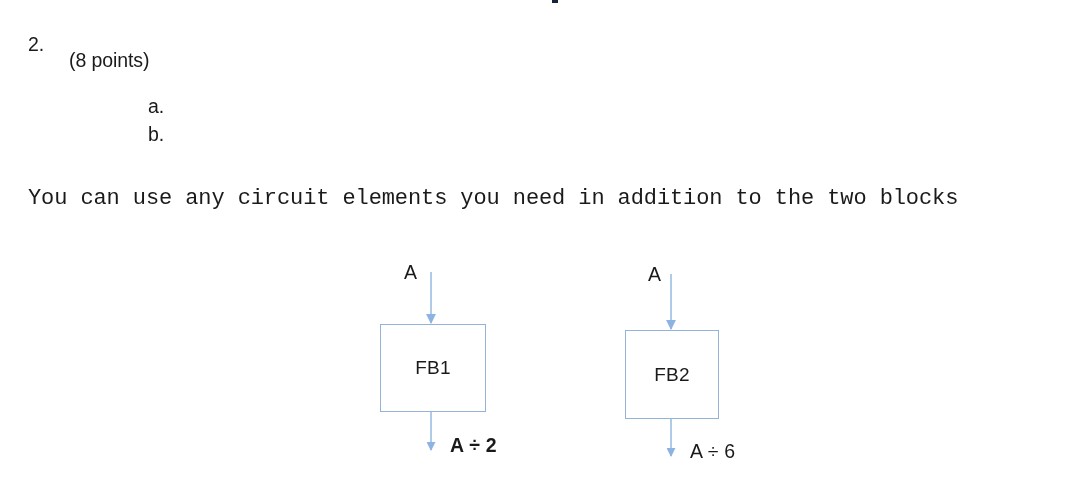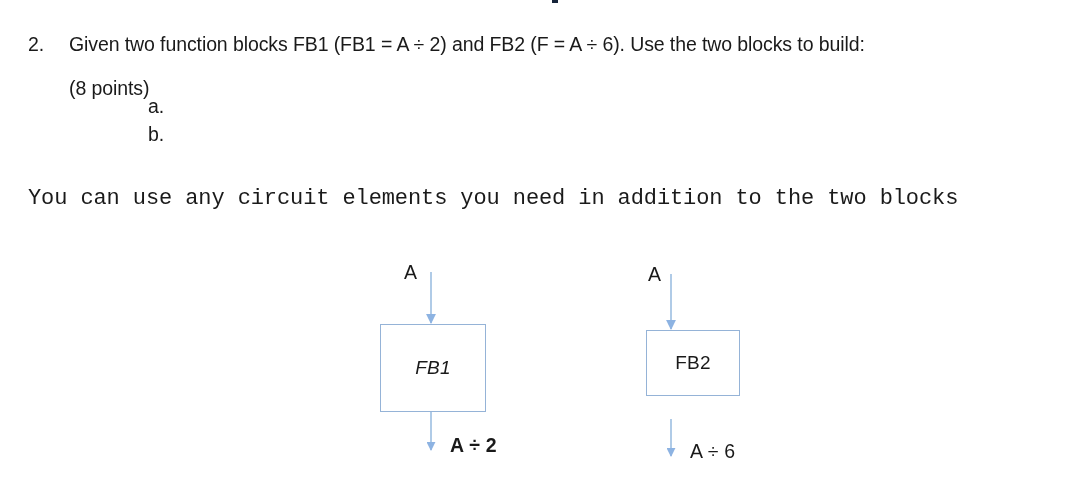--- a/index.html
+++ b/index.html
@@ -131,22 +131,22 @@
     background: #ffffff;
     border: 1.5px solid #95b3d7;
     box-sizing: border-box;
     display: flex;
     align-items: center;
     justify-content: center;
     font-size: 19px;
     color: #1a1a1a;
     letter-spacing: 0.3px;
   }
-  .blk-fb1 { left: 380px; top: 324px; width: 106px; height: 88px; font-style: italic; }
-  .blk-fb2 { left: 646px; top: 330px; width: 94px; height: 66px; }
+  .blk-fb1 { left: 380px; top: 324px; width: 106px; height: 88px; }
+  .blk-fb2 { left: 625px; top: 330px; width: 94px; height: 89px; }
 
   .lbl {
     position: absolute;
     font-size: 19.5px;
     color: #1a1a1a;
     letter-spacing: 0.2px;
     white-space: nowrap;
   }
   .lbl-a1  { left: 404px; top: 261px; }
   .lbl-a2  { left: 648px; top: 263px; }
@@ -156,21 +156,20 @@
 </head>
 <body>
 
 <div class="top-fragment"></div>
 
 <div class="doc">
 
   <div class="q-item">
     <span class="q-marker">2.</span>
     <div class="q-body">
-      <div>Given two function blocks FB1 (FB1 = A ÷ 2) and FB2 (F = A ÷ 6). Use the two blocks to build:</div>
       <div class="q-line2">(8 points)</div>
     </div>
   </div>
 
   <div class="sub-list">
 
     <div class="sub-row">
       <span class="sub-marker">a.</span>
     </div>
 

